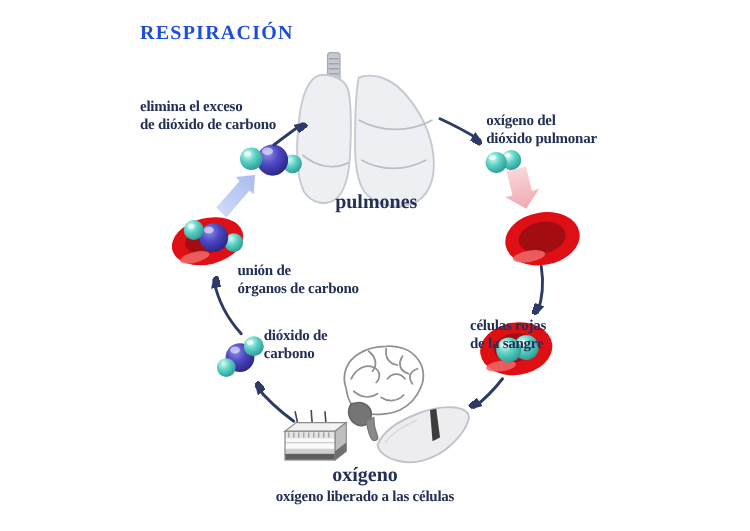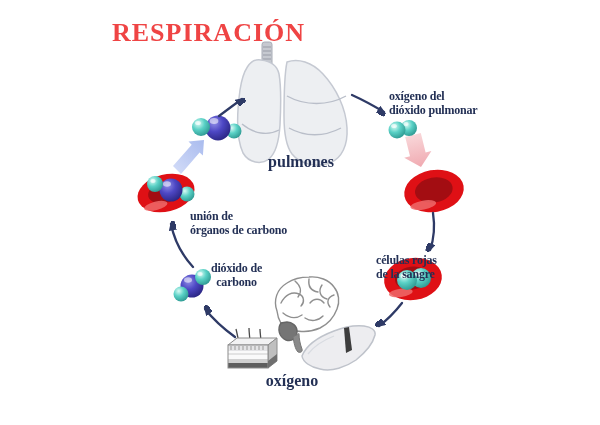--- a/index.html
+++ b/index.html
@@ -8,22 +8,22 @@
     font-family:"Liberation Serif","DejaVu Serif",serif;
   }
   .art{position:absolute;left:0;top:0;}
   .lbl{
     position:absolute;color:#233055;font-weight:700;font-size:12px;line-height:1.2;
     white-space:pre-line;letter-spacing:-0.2px;
   }
   .lbl.big{font-size:16px;letter-spacing:0;}
   .lbl.centered{transform:translateX(-50%);text-align:right;}
   .title{
-    position:absolute;left:112px;top:18px;color:#ef4444;font-weight:700;
-    font-size:26px;letter-spacing:1px;
+    position:absolute;left:112px;top:18px;color:#1d4ed8;font-weight:700;
+    font-size:16px;letter-spacing:1px;
   }
 </style>
 </head>
 <body>
 
 <div class="stage">
 
   <svg class="art" width="600" height="425" viewBox="0 0 600 425" aria-hidden="true">
     <defs>
       <radialGradient id="gBlue" cx="35%" cy="30%" r="78%">
@@ -190,31 +190,34 @@
       <path d="M352,95 C363,100 374,106 384,112" marker-end="url(#ah)"></path>
       <path d="M433,213 C435,226 434,239 430,250" marker-end="url(#ah)"></path>
       <path d="M402,303 C395,312 387,320 379,326" marker-end="url(#ah)"></path>
       <path d="M235,337 C224,329 213,319 205,309" marker-end="url(#ah)"></path>
       <path d="M193,267 C182,255 174,239 171,224" marker-end="url(#ah)"></path>
     </g>
   </svg>
 
   <div class="title">RESPIRACIÓN</div>
 
+  <div class="lbl" style="left:112px;top:78px;">elimina el exceso
+de dióxido de carbono</div>
 
   <div class="lbl big centered" style="left:301px;top:152px;">pulmones</div>
 
   <div class="lbl" style="left:389px;top:89px;">oxígeno del
 dióxido pulmonar</div>
 
   <div class="lbl" style="left:376px;top:210px;margin-top:43px;">células rojas
 de la sangre</div>
 
   <div class="lbl" style="left:190px;top:209px;">unión de
 órganos de carbono</div>
 
-  <div class="lbl" style="left:211px;top:261px;text-align:center;">dióxido de
+  <div class="lbl" style="left:211px;top:261px;">dióxido de
 carbono</div>
 
   <div class="lbl big centered" style="left:292px;top:371px;">oxígeno</div>
 
+  <div class="lbl centered" style="left:292px;top:390px;">oxígeno liberado a las células</div>
 
 </div>
 
 </body></html>

